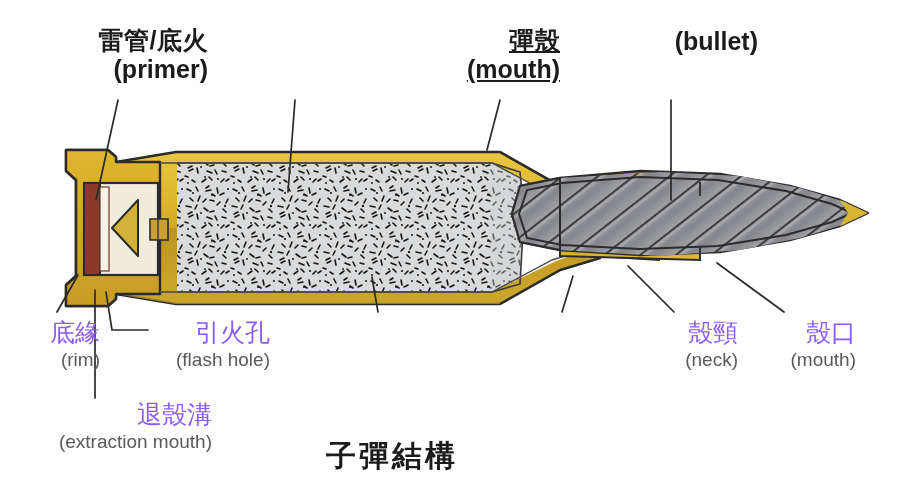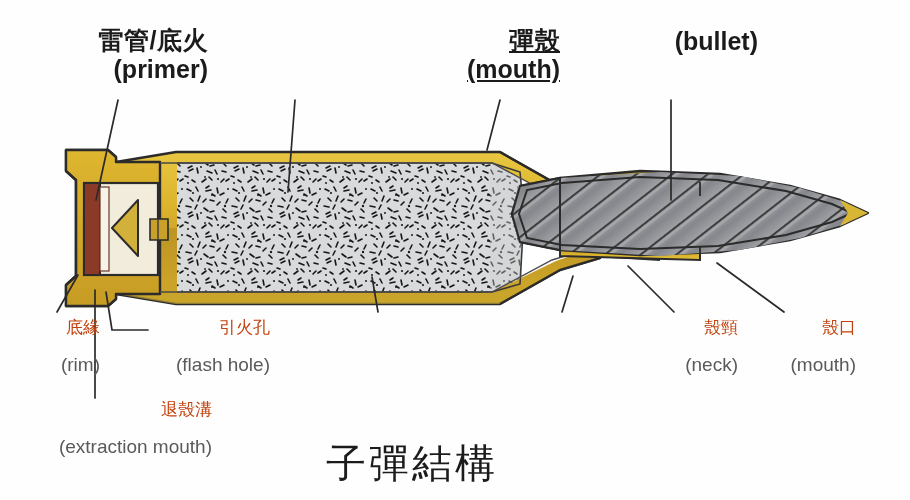--- a/index.html
+++ b/index.html
@@ -44,34 +44,34 @@
   }
   .lbl-top .en {
     font-size: 25px;
     display: block;
     margin-top: 1px;
   }
   .lbl-bot {
     color: #3a3a3a;
   }
   .lbl-bot .cn {
-    font-size: 17px;
+    font-size: 25px;
     display: block;
-    color: #c2410c;
+    color: #8b5cf6;
   }
   .lbl-bot .en {
     font-size: 19px;
     display: block;
-    margin-top: 17px;
+    margin-top: 3px;
     color: #5a5a5a;
   }
   #figure-title {
     position: absolute;
-    font-size: 40px;
-    font-weight: normal;
+    font-size: 30px;
+    font-weight: bold;
     color: #1b1b1b;
     letter-spacing: 3px;
     white-space: nowrap;
   }
 </style>
 </head>
 <body>
 
 <div id="stage">
 

